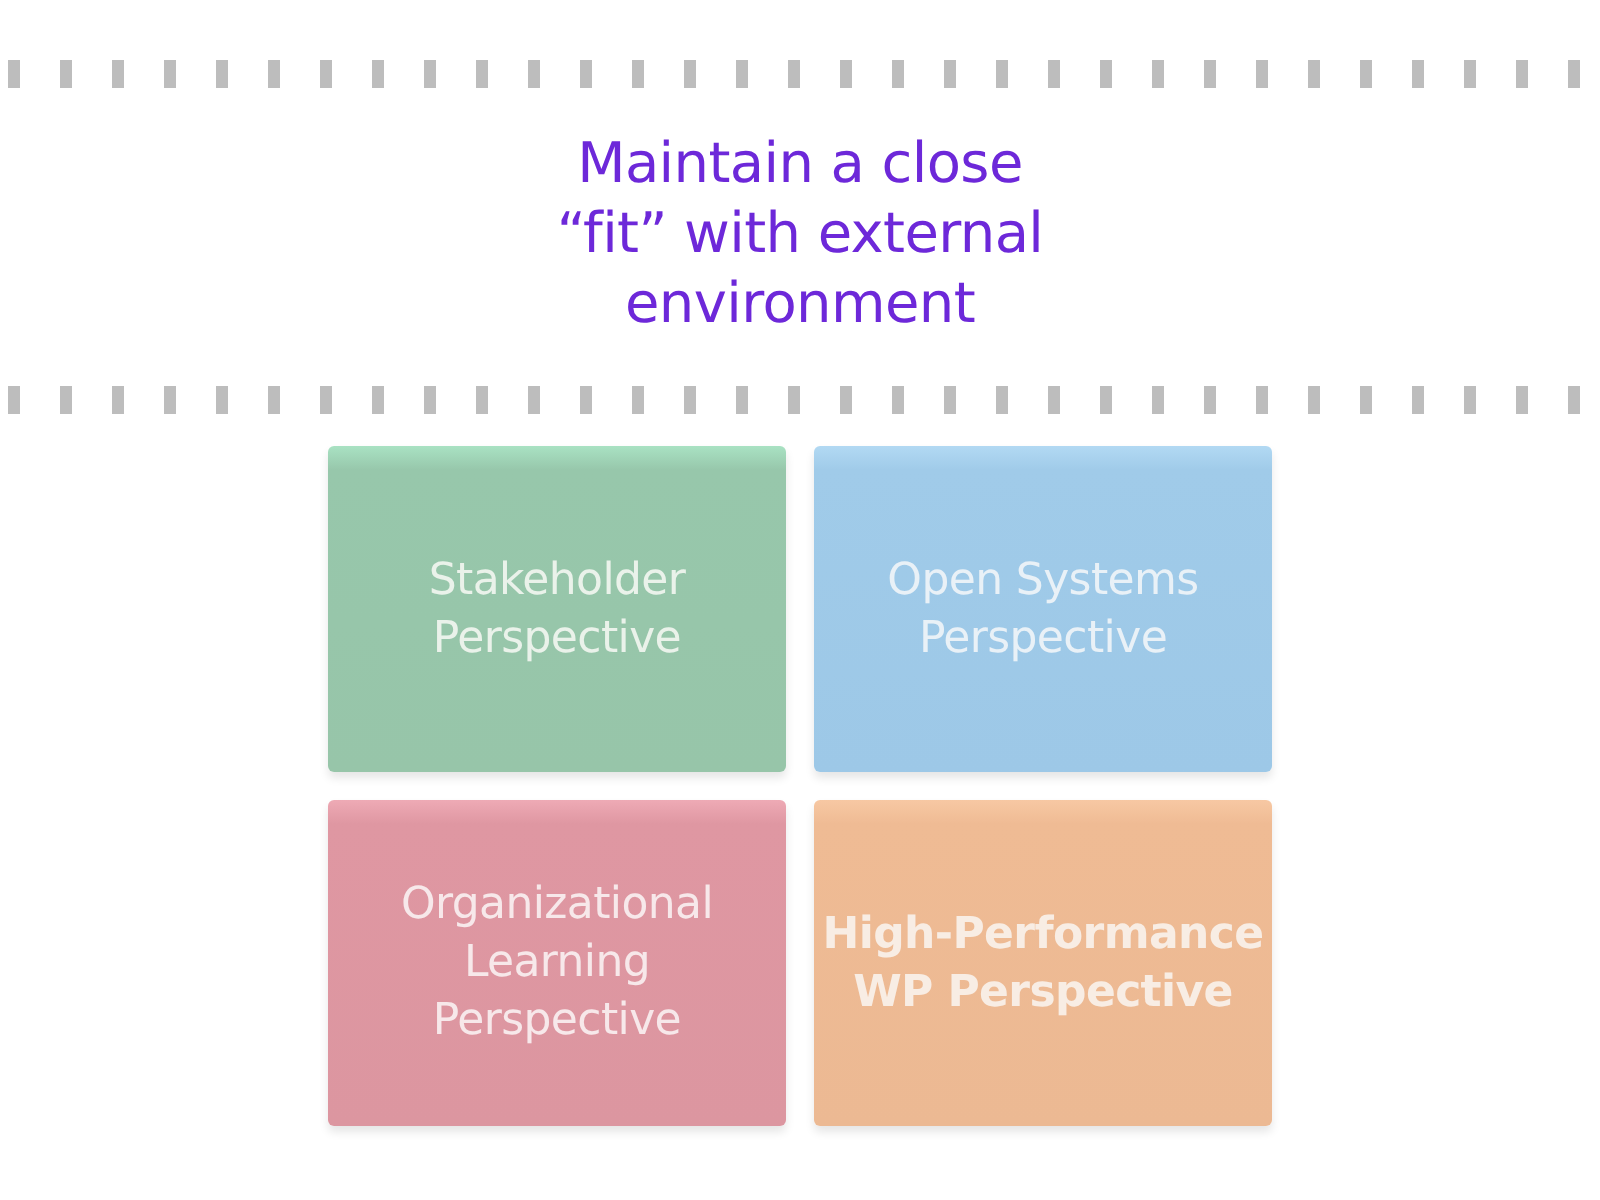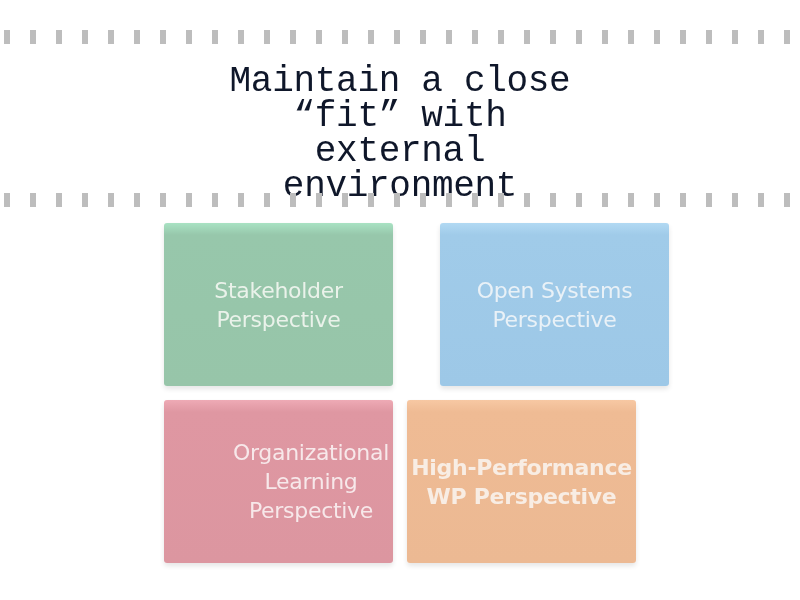--- a/index.html
+++ b/index.html
@@ -31,25 +31,24 @@
     }
     .dash-top { top: 30px; }
     .dash-bottom { top: 193px; }
 
     .title {
       position: absolute;
       left: 200px;
       top: 64px;
       width: 400px;
       text-align: center;
-      font-size: 36px;
+      font-size: 28px;
       line-height: 35px;
-      color: #0f172a;
+      color: #6d28d9;
       letter-spacing: -0.3px;
-      font-family: Liberation Mono, monospace;
     }
 
     .box {
       position: absolute;
       width: 229px;
       height: 163px;
       border-radius: 3px;
       display: flex;
       align-items: center;
       justify-content: center;
@@ -70,26 +69,24 @@
     .box-bl { left: 164px; top: 400px; }
     .box-br { left: 407px; top: 400px; }
 
     .green {
       background: linear-gradient(to bottom, #a9e2c3 0px, #97c7ab 12px, #97c5a9 100%);
       color: #eaf2ea;
     }
     .blue {
       background: linear-gradient(to bottom, #b2d9f3 0px, #a0cbe9 12px, #9dc8e7 100%);
       color: #e9f1f7;
-      margin-left: 33px;
     }
     .pink {
       background: linear-gradient(to bottom, #eeaab5 0px, #df97a2 12px, #dc96a0 100%);
       color: #f7e8ea;
-      justify-content: flex-end;
     }
     .orange {
       background: linear-gradient(to bottom, #f7c8a3 0px, #efbb94 12px, #ecb993 100%);
       color: #f8ede4;
       font-weight: bold;
     }
   </style>
 </head>
 <body>
 

